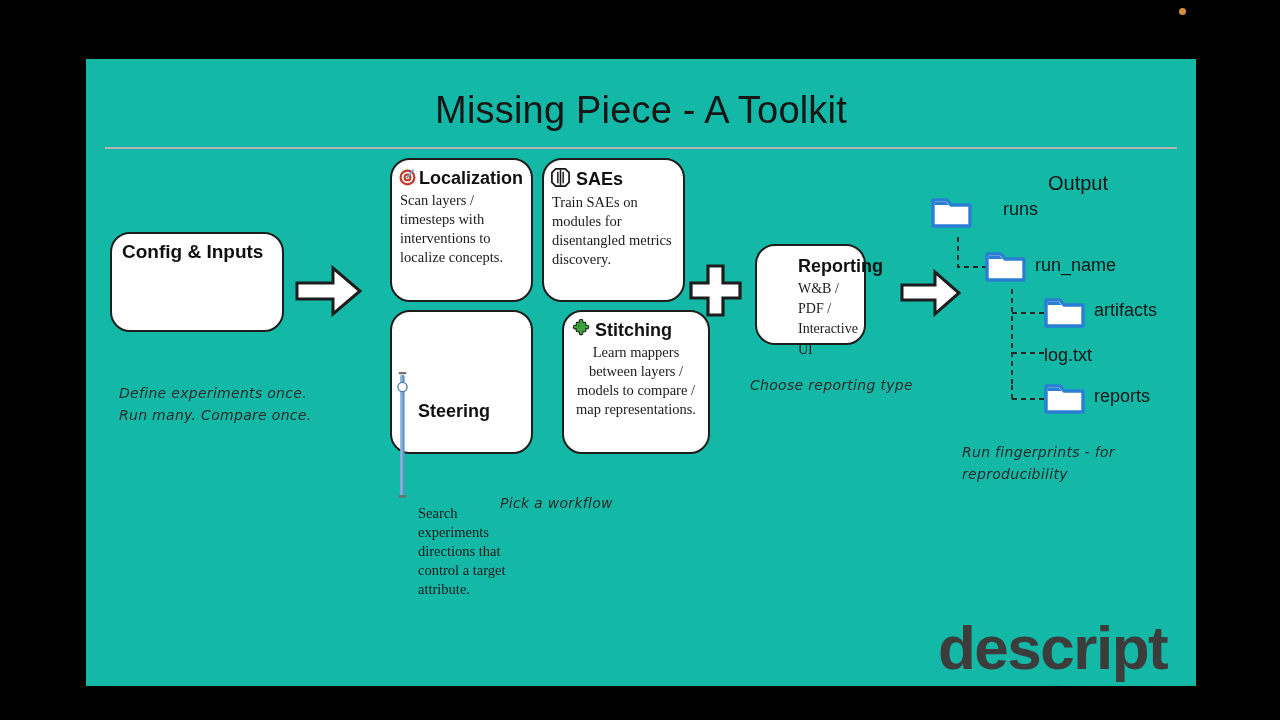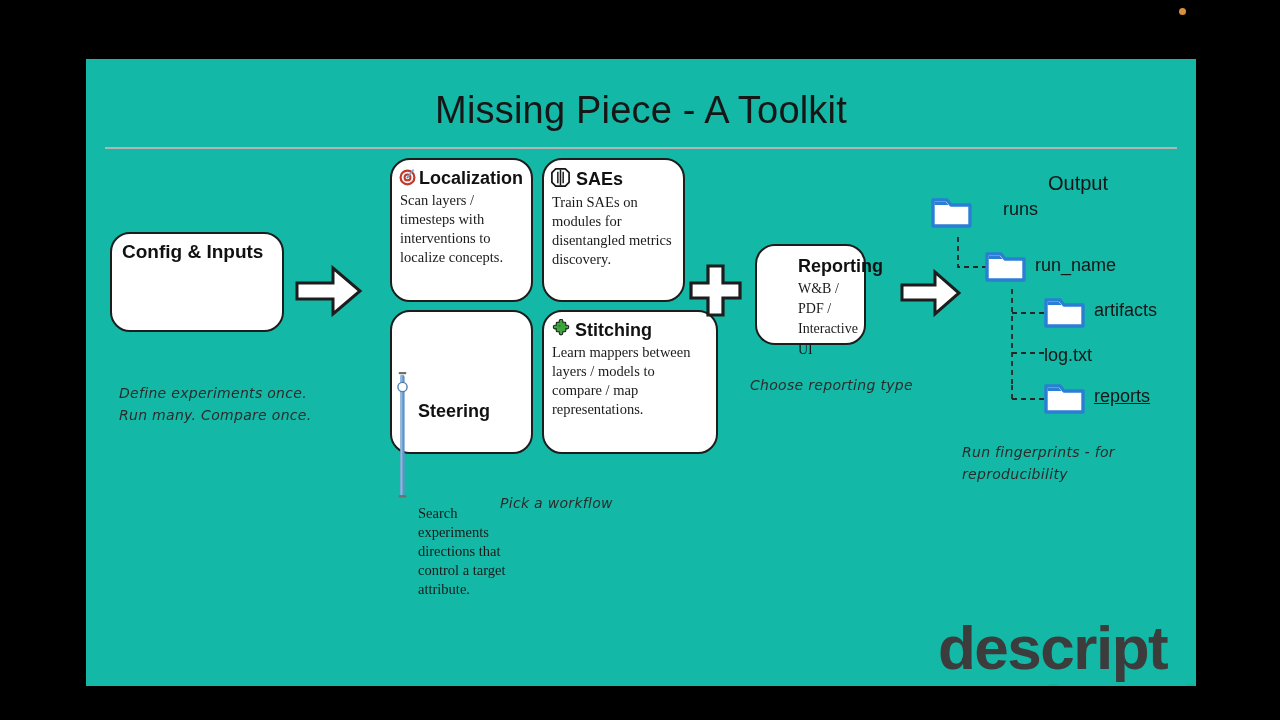--- a/index.html
+++ b/index.html
@@ -105,21 +105,21 @@
     font-size: 18px;
     margin: 7px 0 1px 6px;
   }
   .wf .box-body {
     font-size: 14.5px;
     margin: 0 8px 0 8px;
   }
   #loc-box  { left: 304px; top: 99px; }
   #sae-box  { left: 456px; top: 99px; }
   #steer-box{ left: 304px; top: 251px; }
-  #stitch-box{left: 456px; top: 251px; width:176px; }
+  #stitch-box{left: 476px; top: 251px; width:148px;text-align:center; }
 
   
   #report-box {
     left: 669px;
     top: 185px;
     width: 111px;
     height: 101px;
     padding-left: 32px;
   }
   #report-box .box-head {
@@ -180,21 +180,21 @@
     position: absolute;
   }
   #f-runs     { left: 845px; top: 138px; }
   #l-runs     { left: 894px; top: 140px; margin-left: 23px; }
   #f-runname  { left: 899px; top: 192px; }
   #l-runname  { left: 949px; top: 196px; }
   #f-artifacts{ left: 958px; top: 238px; }
   #l-artifacts{ left: 1008px;top: 241px; }
   #l-logtxt   { left: 958px; top: 286px; }
   #f-reports  { left: 958px; top: 324px; }
-  #l-reports  { left: 1008px;top: 327px; text-decoration: underline; }
+  #l-reports  { left: 1008px;top: 327px; }
   #tree-lines { position: absolute; left: 840px; top: 130px; }
 
   
   #watermark {
     position: absolute;
     left: 938px;
     top: 612px;
     font-size: 62px;
     font-weight: bold;
     letter-spacing: -1.5px;

